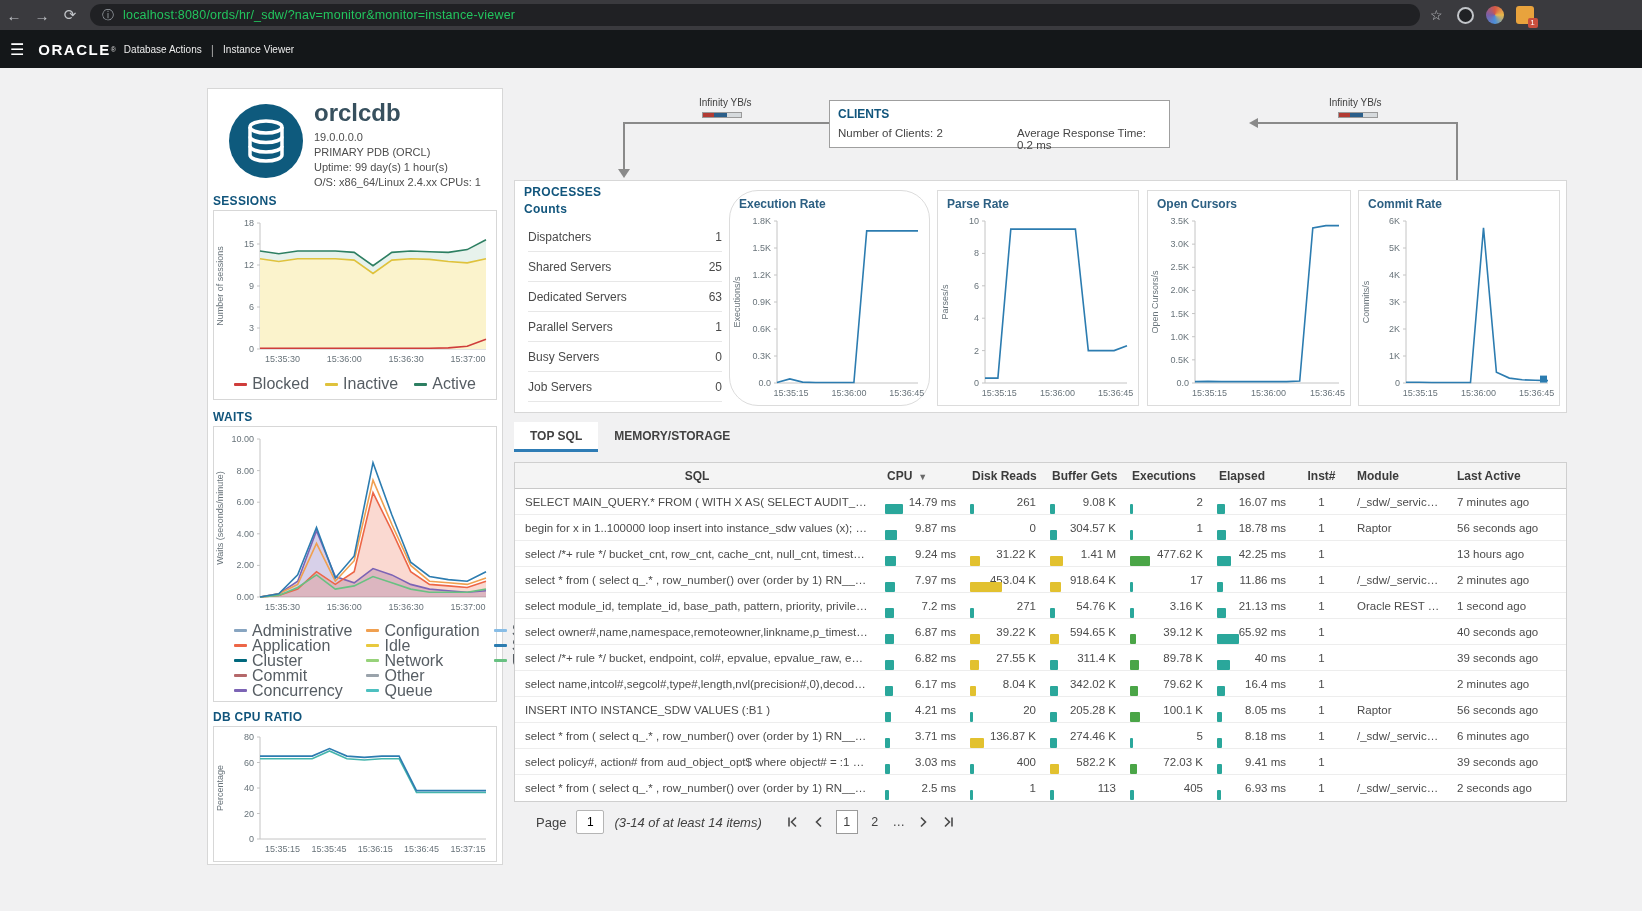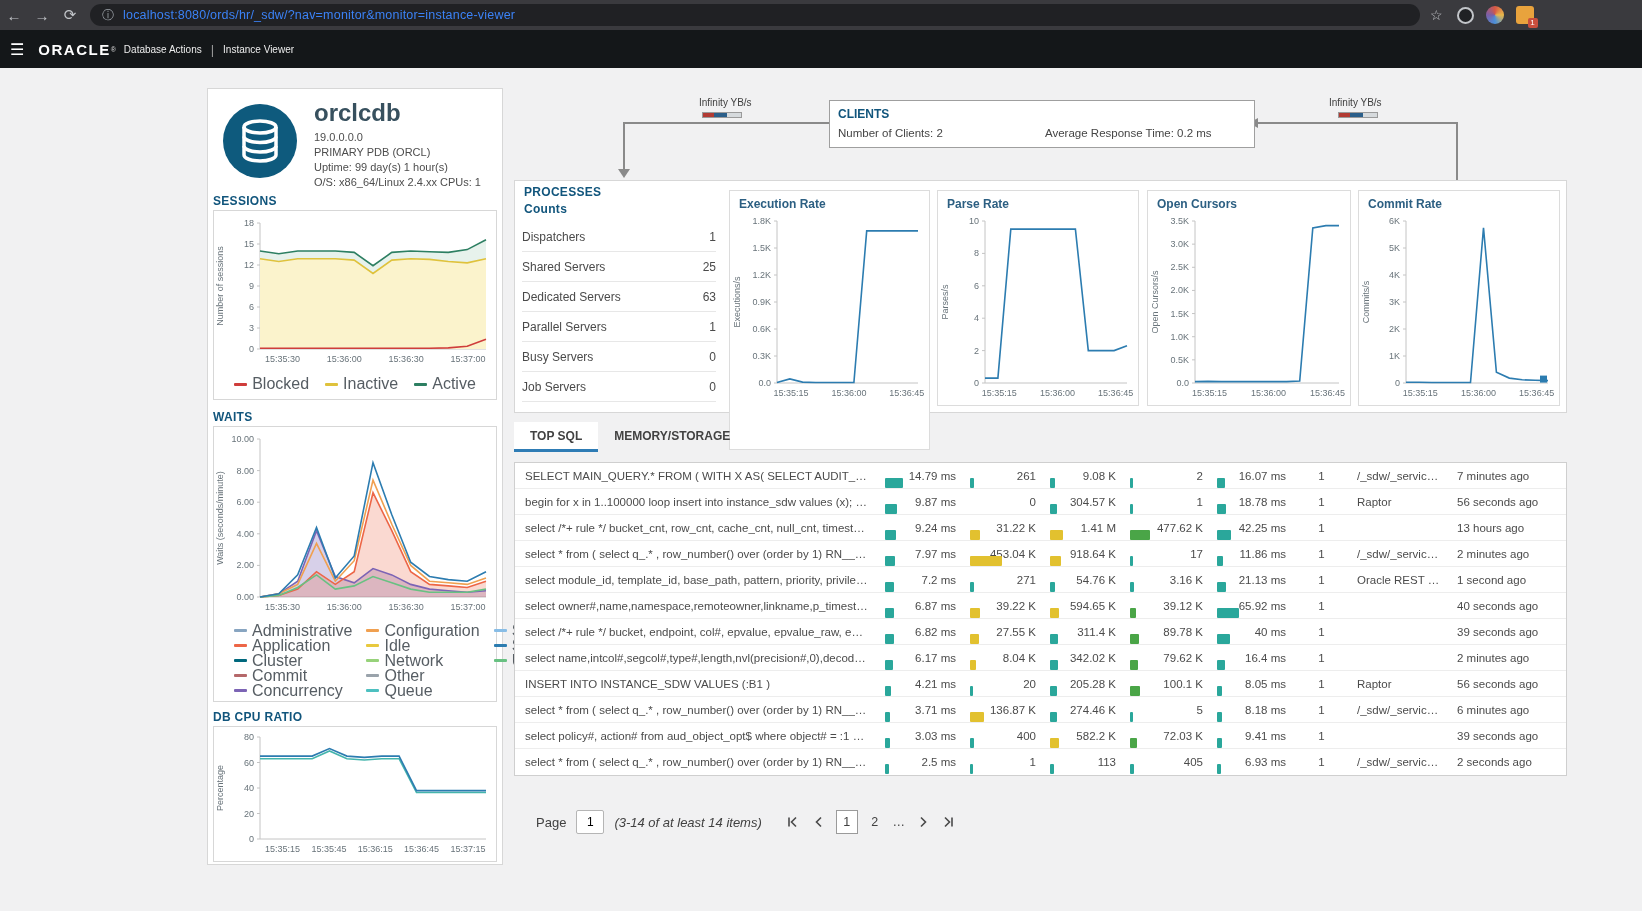--- a/index.html
+++ b/index.html
@@ -1,24 +1,24 @@
 <!DOCTYPE html>
 <html><head>
 <meta charset="utf-8">
 <style>
 *{margin:0;padding:0;box-sizing:border-box;}
 html,body{width:1642px;height:911px;overflow:hidden;}
 body{font-family:"Liberation Sans",sans-serif;background:#f1f1f2;position:relative;}
-.abs{position:absolute;}
+.abs{position:absolute;margin-left:6px;}
 
 .chrome{position:absolute;left:0;top:0;width:1642px;height:30px;background:#3a3a3e;display:flex;align-items:center;}
 .nav-ic{color:#c2c5c9;font-size:15px;width:28px;text-align:center;cursor:pointer;}
 .urlbar{height:22px;width:1330px;margin-left:6px;background:#202124;border-radius:12px;display:flex;align-items:center;padding:0 12px;}
 .info-ic{color:#9aa0a6;font-size:12px;margin-right:9px;}
-.url-text{color:#3b82f6;font-size:12.5px;letter-spacing:.2px;}
+.url-text{color:#22c55e;font-size:12.5px;letter-spacing:.2px;}
 .star-ic{color:#c2c5c9;font-size:14px;margin-left:10px;}
 .circle-ic{width:17px;height:17px;border-radius:50%;background:#202124;border:2px solid #c2c5c9;margin-left:14px;}
 .avatar-ic{width:18px;height:18px;border-radius:50%;margin-left:12px;background:conic-gradient(#d65745,#e8b84a,#4a90d9,#7b5ea7,#d65745);}
 .ext-ic{width:18px;height:18px;border-radius:3px;background:#e8a33d;margin-left:12px;position:relative;}
 .ext-badge{position:absolute;right:-4px;bottom:-4px;background:#c94f3d;color:#fff;font-size:8px;min-width:10px;height:10px;border-radius:2px;text-align:center;line-height:10px;padding:0 1px;}
 
 .appbar{position:absolute;left:0;top:30px;width:1642px;height:38px;background:#141719;display:flex;align-items:center;color:#fff;}
 .menu-ic{font-size:16px;color:#fff;margin:0 14px 0 10px;cursor:pointer;}
 .brand{font-weight:bold;font-size:15px;letter-spacing:1.5px;}
 .brand-reg{font-size:7px;vertical-align:super;margin-right:8px;color:#ddd;}
@@ -39,21 +39,21 @@
 .lg-swatch{display:inline-block;width:13px;height:3px;border-radius:1px;}
 
 .rate-label{position:absolute;font-size:10px;color:#3f3f3f;}
 .rate-bar{position:absolute;width:40px;height:6px;display:flex;border:1px solid #9a9a9a;}
 .rb-red{background:#b23b34;width:11px;}
 .rb-blue{background:#2b5f8a;width:13px;}
 .rb-gray{background:#d6dadd;flex:1;}
 .fline{position:absolute;background:#8a8a8a;}
 .arrow-down{position:absolute;width:0;height:0;border-left:6px solid transparent;border-right:6px solid transparent;border-top:9px solid #8a8a8a;}
 .arrow-left{position:absolute;width:0;height:0;border-top:5px solid transparent;border-bottom:5px solid transparent;border-right:9px solid #8a8a8a;}
-.clients-box{position:absolute;left:829px;top:100px;width:426px;height:48px;background:#fff;border:1px solid #9f9f9f;padding:6px 8px;}
+.clients-box{position:absolute;left:829px;top:100px;width:341px;height:48px;background:#fff;border:1px solid #9f9f9f;padding:6px 8px;}
 .clients-title{font-size:12px;font-weight:bold;color:#11557c;}
 .clients-stats{display:flex;margin-top:6px;font-size:11.5px;color:#454545;}
 .clients-stats span:first-child{width:207px;}
 
 .count-row{height:30px;display:flex;justify-content:space-between;align-items:center;border-bottom:1px solid #e7e7e7;font-size:12px;color:#4a4a4a;}
 .rate-panel{position:absolute;background:#fff;border:1px solid #dcdcdc;}
 .rate-title{position:absolute;left:9px;top:6px;font-size:12px;font-weight:bold;color:#2c5f82;}
 
 .tabbar{position:absolute;left:514px;top:422px;display:flex;height:30px;}
 .tab{padding:0 16px;line-height:28px;font-size:12px;font-weight:bold;color:#424242;cursor:pointer;}
@@ -290,21 +290,21 @@
     <div class="count-row">
       <span>Busy Servers</span>
       <span>0</span>
     </div>
     <div class="count-row">
       <span>Job Servers</span>
       <span>0</span>
     </div>
   </div>
 
-<div class="rate-panel" style="left:729px;top:190px;width:201px;height:260px;">
+<div class="rate-panel" style="left:729px;top:190px;width:201px;height:216px;border-radius:29px;">
   <div class="rate-title">Execution Rate</div>
   <div class="chart" style="left:1px;top:22px;width:197px;height:190px;"><svg width="197" height="190" xmlns="http://www.w3.org/2000/svg">
         <line x1="46" y1="8" x2="46" y2="170" stroke="#c4c4c4"></line>
         <line x1="46" y1="170" x2="187" y2="170" stroke="#c4c4c4"></line>
         <line x1="43" y1="170" x2="46" y2="170" stroke="#c4c4c4"></line>
         <text x="40" y="173" text-anchor="end">0.0</text>
         <line x1="43" y1="143" x2="46" y2="143" stroke="#c4c4c4"></line>
         <text x="40" y="146" text-anchor="end">0.3K</text>
         <line x1="43" y1="116" x2="46" y2="116" stroke="#c4c4c4"></line>
         <text x="40" y="119" text-anchor="end">0.6K</text>
@@ -402,20 +402,31 @@
         <text x="9" y="89.0" text-anchor="middle" transform="rotate(-90 9 89.0)">Commits/s</text>
       </svg></div>
 </div>
 
 <div class="tabbar">
     <div class="tab active">TOP SQL</div>
     <div class="tab">MEMORY/STORAGE</div>
   </div>
 
 <div class="tbl">
+  <div class="trow thead">
+      <div class="c-h hc">SQL</div>
+      <div class="c-h">CPU<span class="sort">▼</span></div>
+      <div class="c-h">Disk Reads</div>
+      <div class="c-h">Buffer Gets</div>
+      <div class="c-h">Executions</div>
+      <div class="c-h">Elapsed</div>
+      <div class="c-h hc">Inst#</div>
+      <div class="c-h">Module</div>
+      <div class="c-h">Last Active</div>
+    </div>
   <div>
       <div class="trow">
         <div class="c-sql">SELECT MAIN_QUERY.* FROM ( WITH X AS( SELECT AUDIT_OPTION, COUNT(CAS...</div>
         <div class="c-num"><span class="cell-bar bar-t" style="width:18px"></span><span>14.79 ms</span></div>
         <div class="c-num"><span class="cell-bar bar-t" style="width:4px"></span><span>261</span></div>
         <div class="c-num"><span class="cell-bar bar-t" style="width:5px"></span><span>9.08 K</span></div>
         <div class="c-num"><span class="cell-bar bar-t" style="width:3px"></span><span>2</span></div>
         <div class="c-num"><span class="cell-bar bar-t" style="width:8px"></span><span>16.07 ms</span></div>
         <div class="c-center">1</div>
         <div class="c-left">/_sdw/_services/db...</div>

